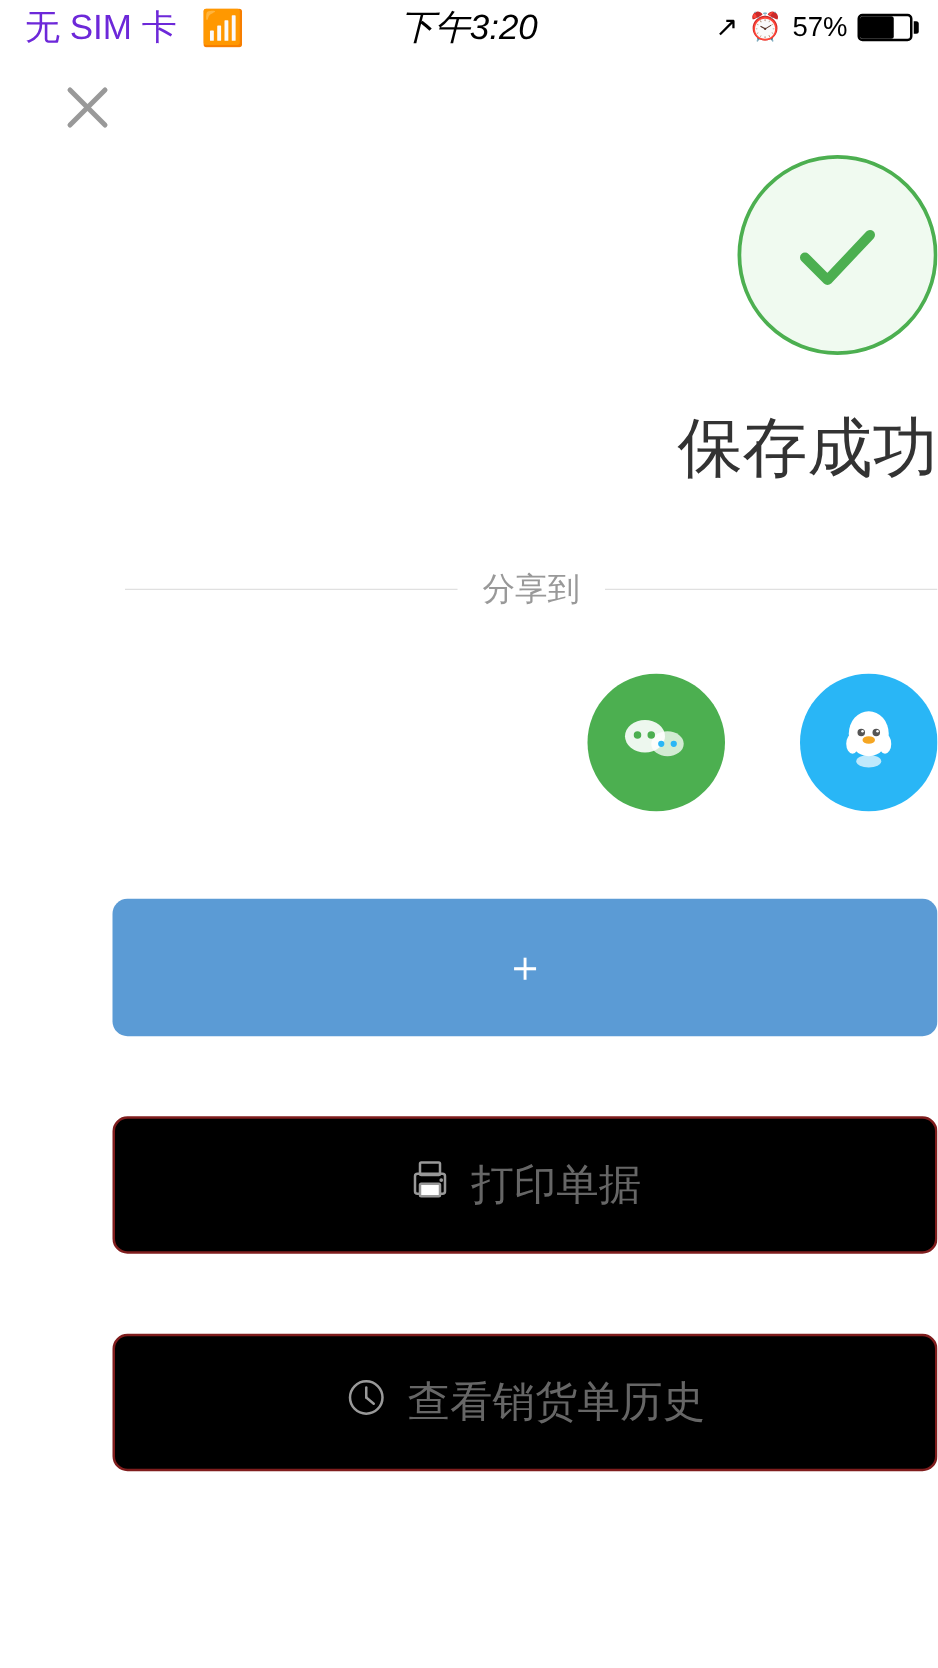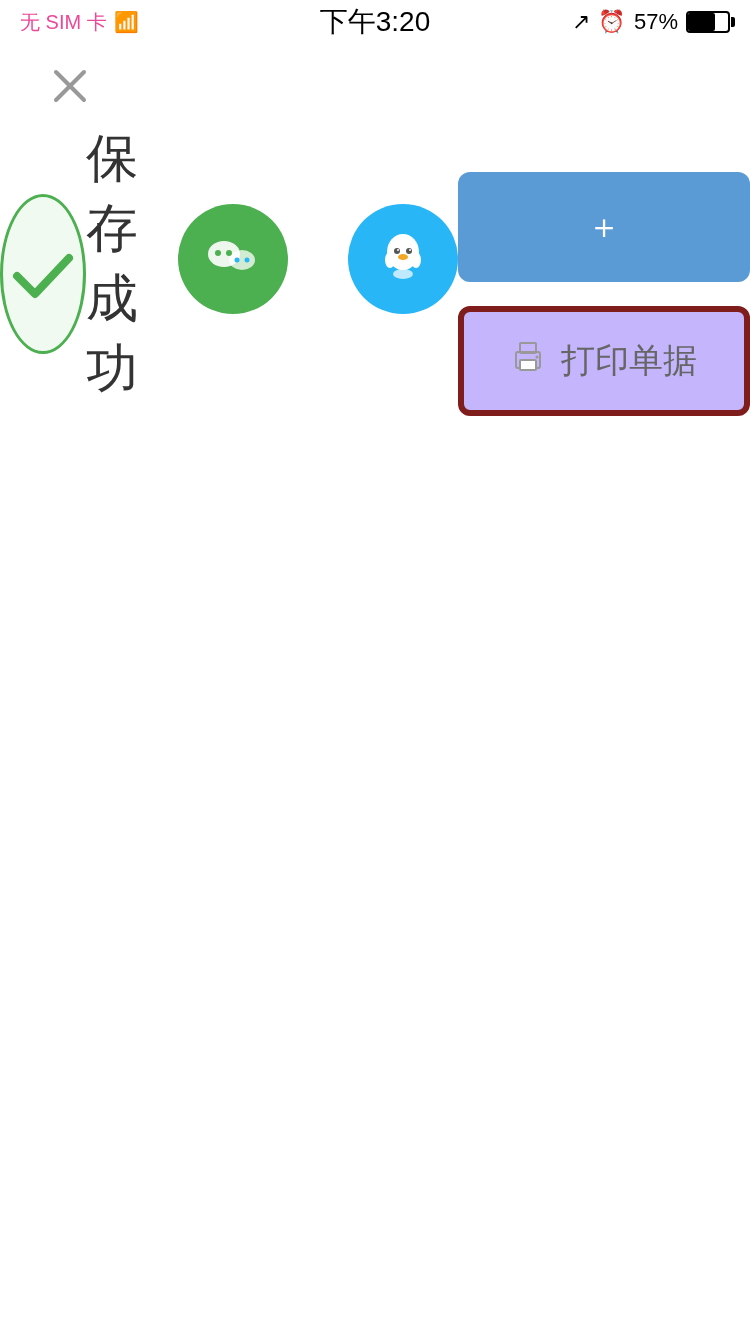--- a/index.html
+++ b/index.html
@@ -21,35 +21,36 @@
     .status-bar {
       display: flex;
       justify-content: space-between;
       align-items: center;
       height: 44px;
       padding: 0 20px;
       background: #ffffff;
     }
 
     .status-left {
-      font-size: 20px;
+      font-size: 28px;
       font-weight: 500;
-      color: #ec4899;
-      display: flex;
-      align-items: center;
-      gap: 8px;
+      color: #6d28d9;
+      display: flex;
+      align-items: center;
+      gap: 20px;
     }
 
     .status-center {
       font-size: 28px;
       font-weight: 400;
       color: #000;
       position: absolute;
       left: 50%;
       transform: translateX(-50%);
+      font-style: italic;
     }
 
     .status-right {
       display: flex;
       align-items: center;
       gap: 8px;
       font-size: 22px;
       color: #000;
     }
 
@@ -96,22 +97,22 @@
     }
 
     .close-btn svg {
       width: 36px;
       height: 36px;
     }
 
     
     .main-content {
       display: flex;
-      flex-direction: row;
-      align-items: center;
+      flex-direction: column;
+      align-items: flex-end;
       padding-top: 80px;
     }
 
     
     .success-circle {
       width: 160px;
       height: 160px;
       border-radius: 50%;
       border: 3px solid #4CAF50;
       background: #f0faf0;
@@ -199,23 +200,24 @@
       font-size: 34px;
       cursor: pointer;
     }
 
     .btn-primary {
       background: #5B9BD5;
       color: #ffffff;
     }
 
     .btn-secondary {
-      background: #c4b5fd;
+      background: #000000;
       color: #666666;
-      border: 6px solid #7f1d1d;
+      border: 2px solid #7f1d1d;
+      margin-top: 40px;
     }
   </style>
 </head>
 <body>
 
 <div class="status-bar">
   <div class="status-left">
     <span>无 SIM 卡</span>
     <span>📶</span>
   </div>
@@ -240,20 +242,25 @@
 <div class="main-content">
 
   <div class="success-circle">
     <svg class="checkmark" viewBox="0 0 80 80" fill="none" xmlns="http://www.w3.org/2000/svg">
       <polyline points="14,42 32,60 66,24" stroke="#4CAF50" stroke-width="8" stroke-linecap="round" stroke-linejoin="round" fill="none"></polyline>
     </svg>
   </div>
 
   <div class="success-title">保存成功</div>
 
+  <div class="share-divider">
+    <div class="line"></div>
+    <span class="share-label">分享到</span>
+    <div class="line"></div>
+  </div>
 
   <div class="share-icons">
 
     <div class="share-btn wechat-btn">
       <svg width="70" height="70" viewBox="0 0 70 70" fill="none" xmlns="http://www.w3.org/2000/svg">
 
         <ellipse cx="26" cy="30" rx="16" ry="13" fill="white" opacity="0.9"></ellipse>
         <ellipse cx="44" cy="36" rx="13" ry="10" fill="white" opacity="0.75"></ellipse>
         <circle cx="20" cy="29" r="3" fill="#4CAF50"></circle>
         <circle cx="31" cy="29" r="3" fill="#4CAF50"></circle>
@@ -291,15 +298,25 @@
         <svg width="34" height="34" viewBox="0 0 34 34" fill="none" xmlns="http://www.w3.org/2000/svg">
           <rect x="5" y="12" width="24" height="16" rx="2" stroke="#999" stroke-width="2" fill="none"></rect>
           <rect x="9" y="3" width="16" height="10" rx="1" stroke="#999" stroke-width="2" fill="none"></rect>
           <rect x="9" y="20" width="16" height="10" rx="1" stroke="#999" stroke-width="2" fill="white"></rect>
           <circle cx="26" cy="17" r="1.5" fill="#999"></circle>
         </svg>
       </span>
       <span>打印单据</span>
     </button>
 
+    <button class="action-btn btn-secondary">
+      <span>
+        <svg width="34" height="34" viewBox="0 0 34 34" fill="none" xmlns="http://www.w3.org/2000/svg">
+          <circle cx="17" cy="17" r="13" stroke="#999" stroke-width="2" fill="none"></circle>
+          <line x1="17" y1="9" x2="17" y2="17" stroke="#999" stroke-width="2" stroke-linecap="round"></line>
+          <line x1="17" y1="17" x2="23" y2="22" stroke="#999" stroke-width="2" stroke-linecap="round"></line>
+        </svg>
+      </span>
+      <span>查看销货单历史</span>
+    </button>
   </div>
 
 </div>
 
 </body></html>

